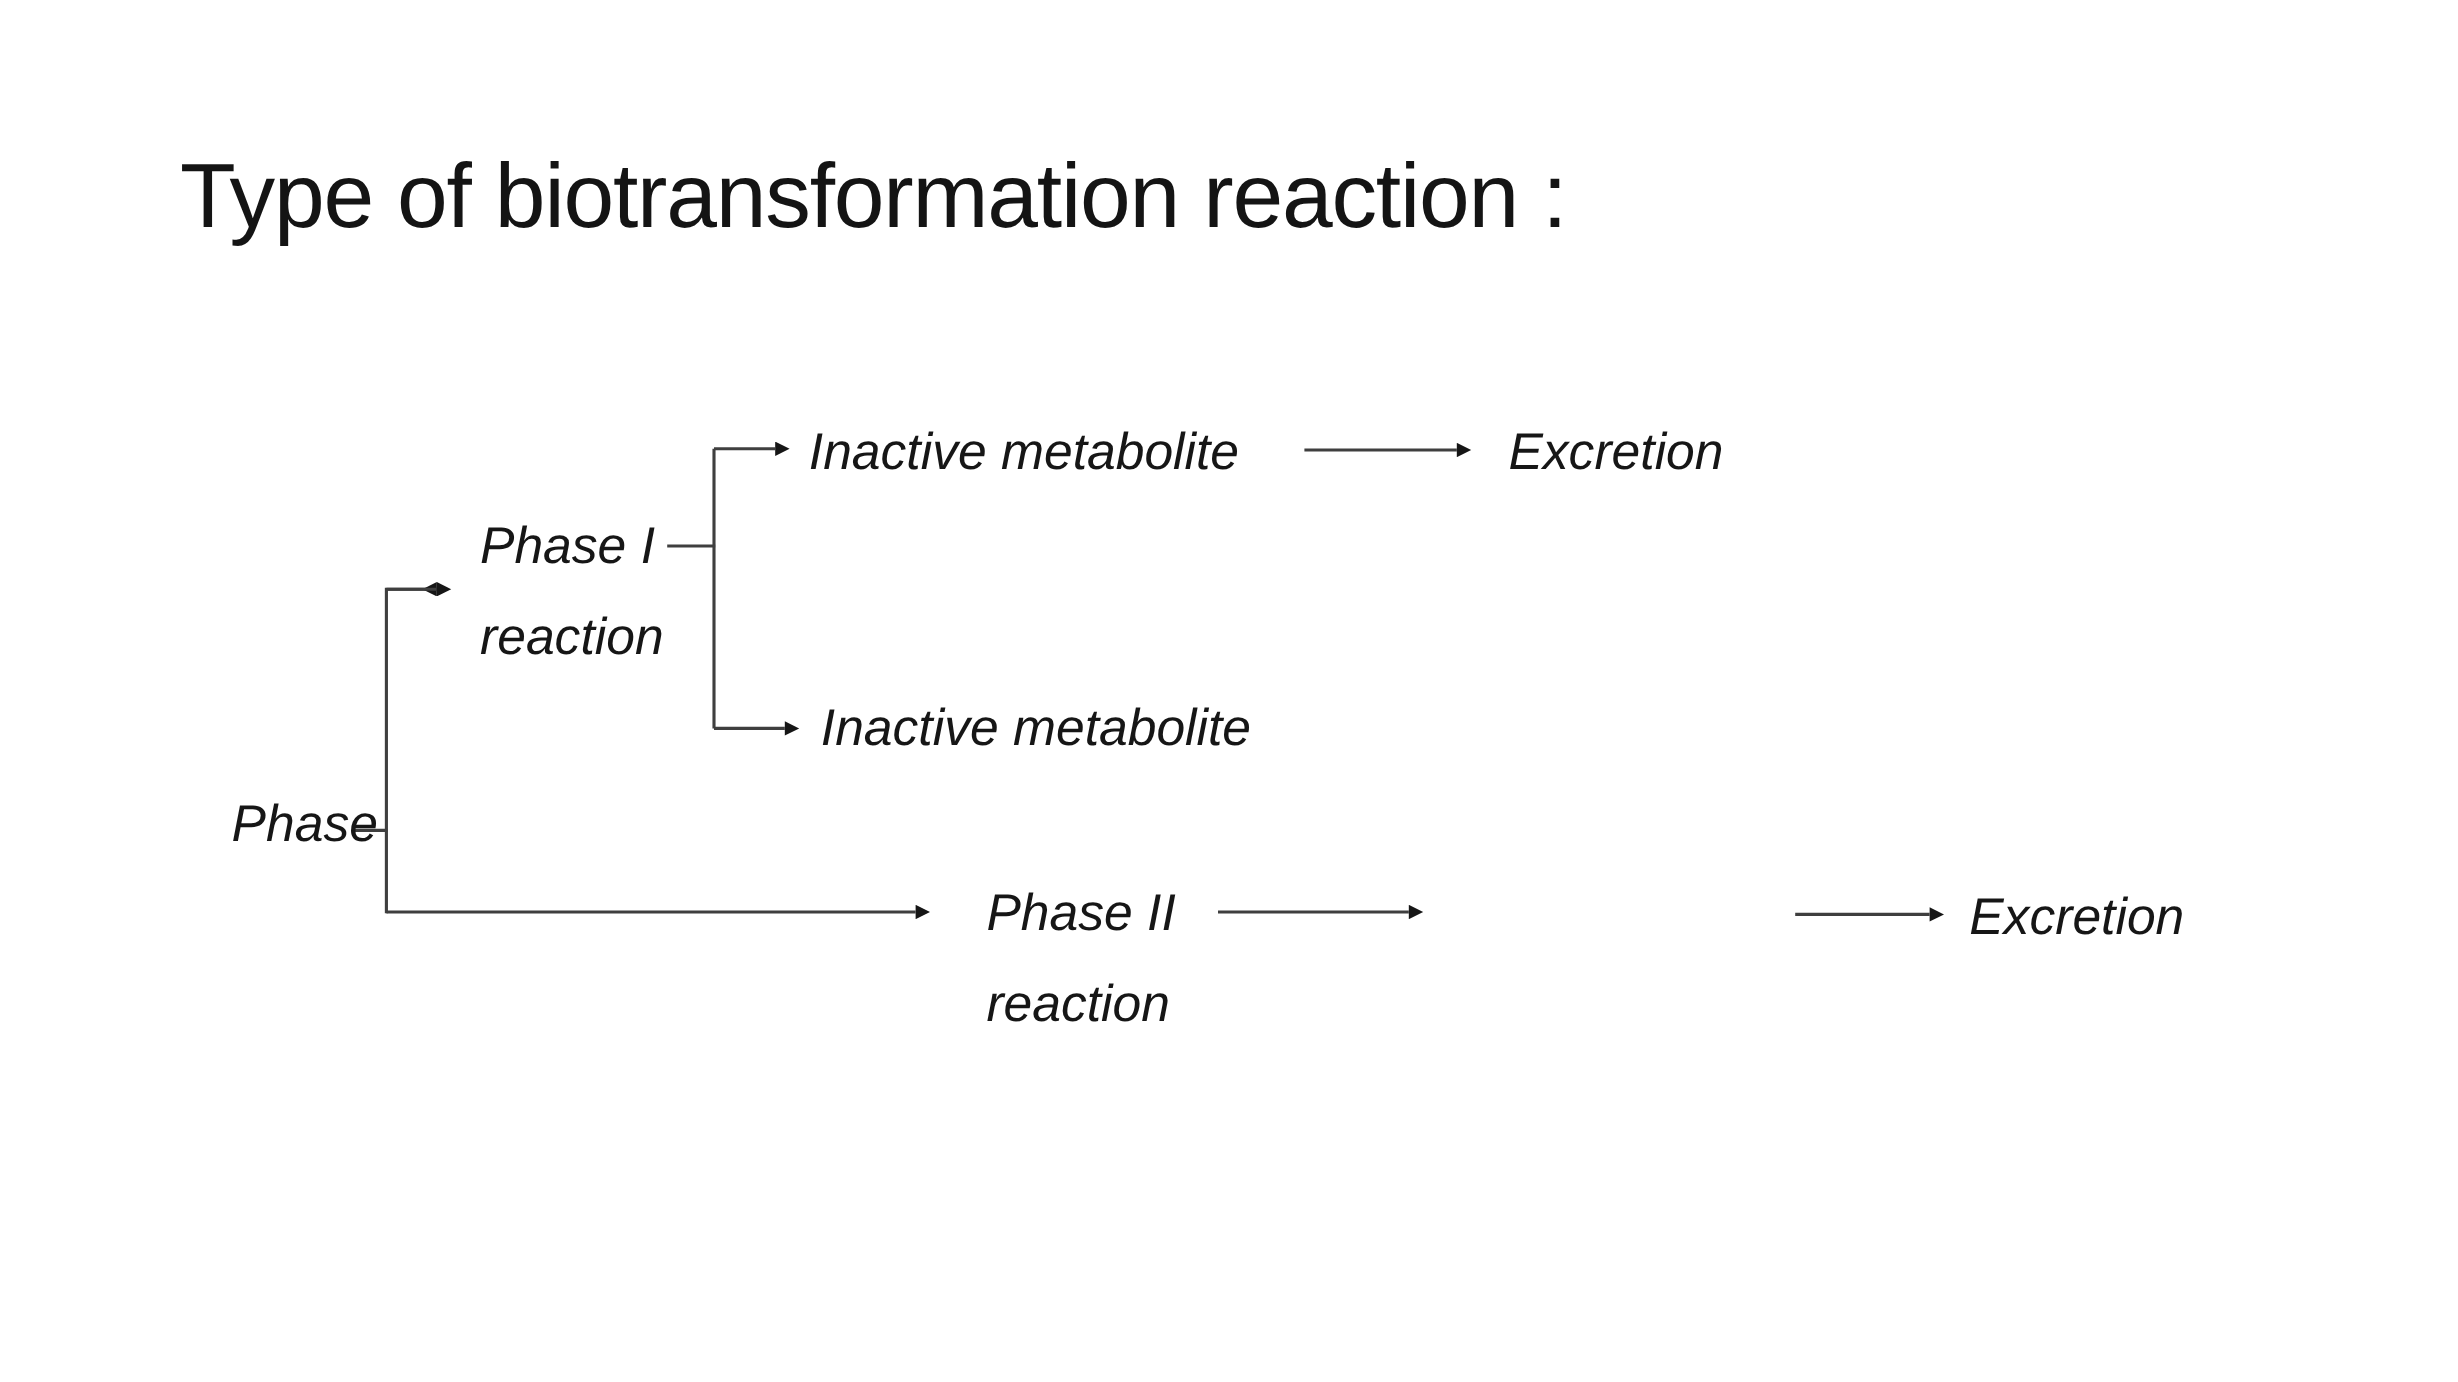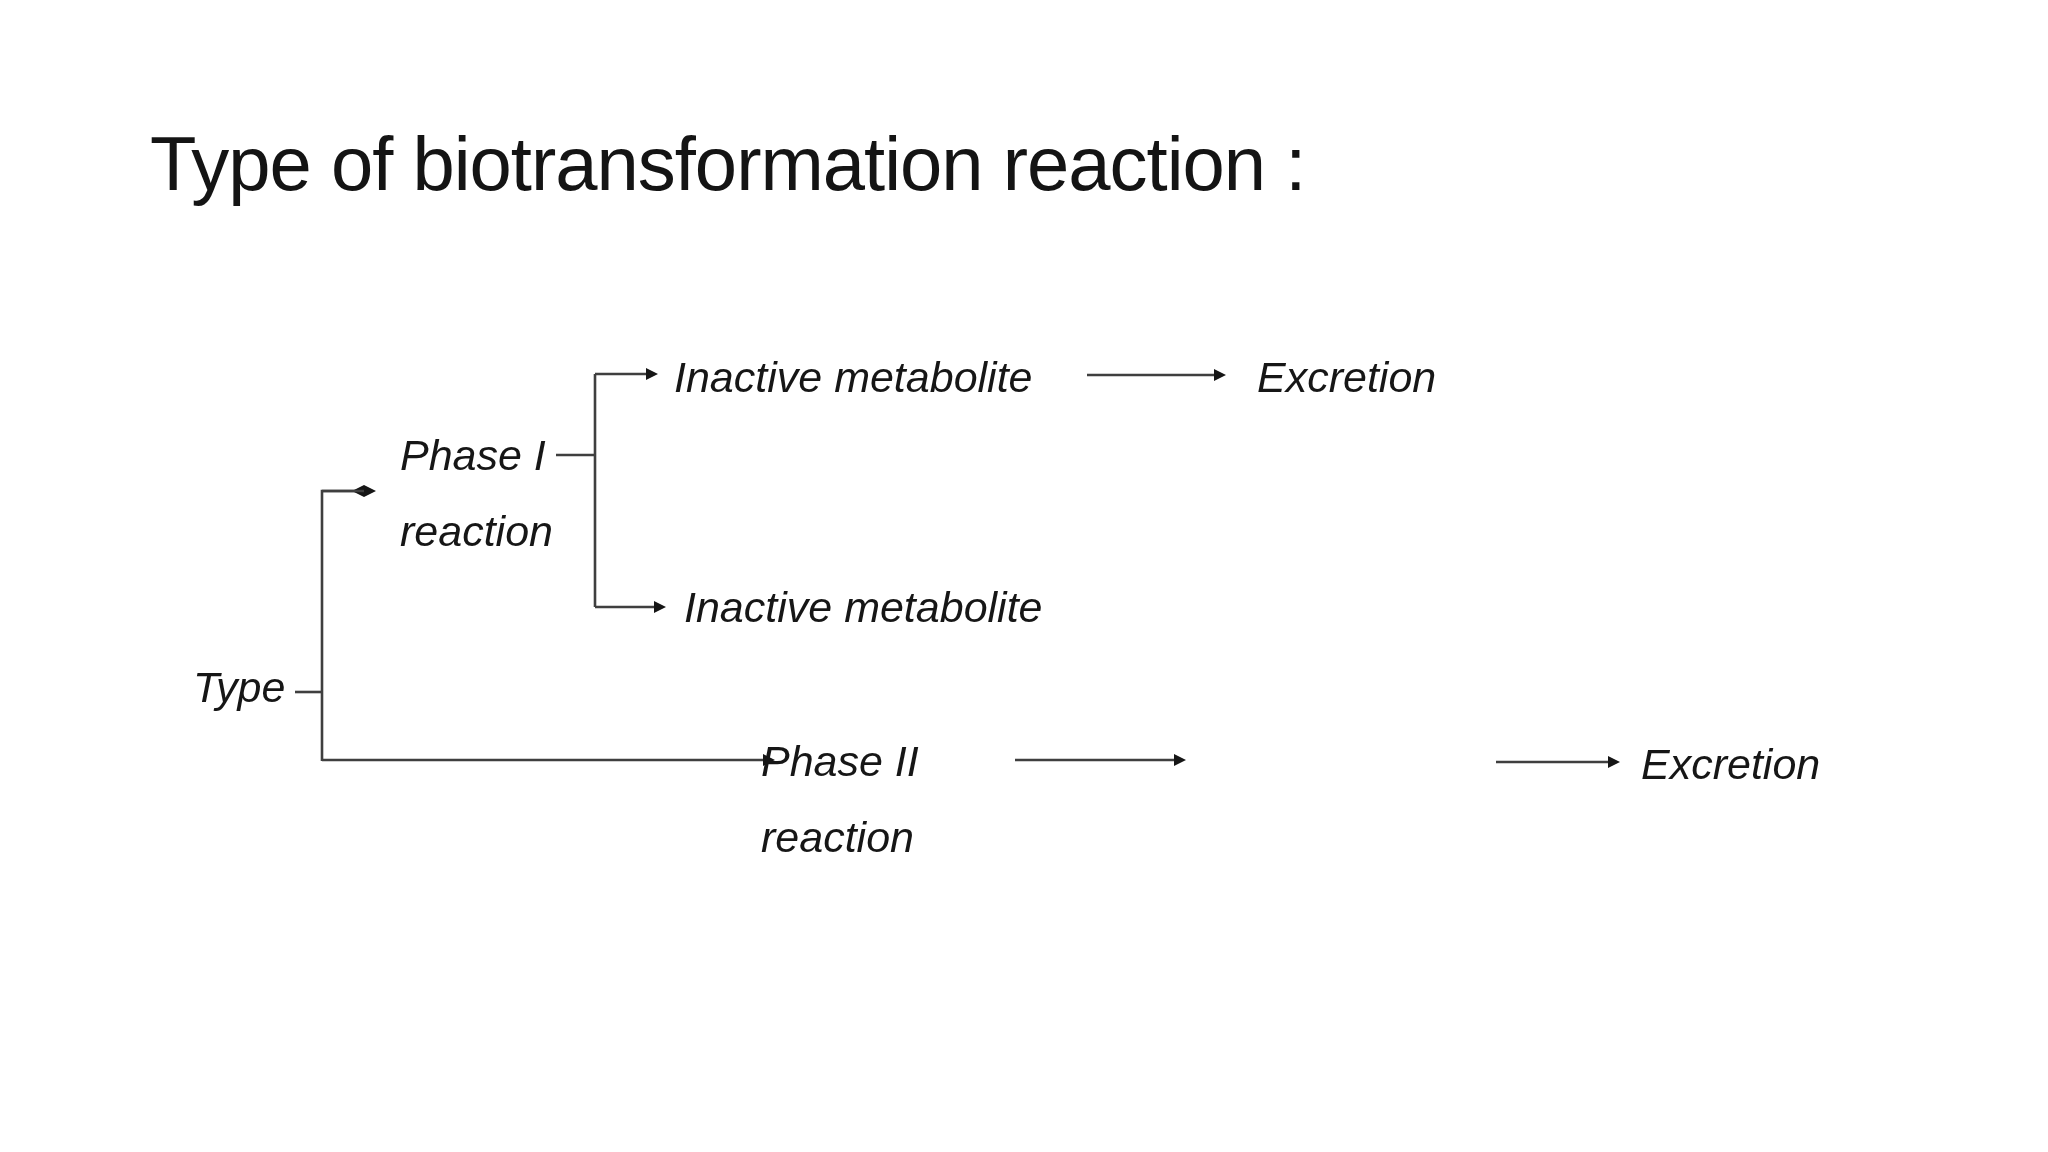--- a/index.html
+++ b/index.html
@@ -78,34 +78,34 @@
       <line x1="595" y1="607" x2="654" y2="607" marker-end="url(#arrow)"></line>
 
       <line x1="1087" y1="375" x2="1214" y2="375" marker-end="url(#arrow)"></line>
 
       <line x1="1015" y1="760" x2="1174" y2="760" marker-end="url(#arrow)"></line>
 
       <line x1="1496" y1="762" x2="1608" y2="762" marker-end="url(#arrow)"></line>
     </g>
   </svg>
 
-  <div class="label" style="left:193px; top:662px;">Type</div>
+  <div class="label" style="left:193px; top:662px;">Phase</div>
 
   <div class="label two-line" style="left:400px; top:417px;">
     <span class="row">Phase I</span>
     <span class="row">reaction</span>
   </div>
 
   <div class="label" style="left:674px; top:352px;">Inactive metabolite</div>
 
   <div class="label" style="left:1257px; top:352px;">Excretion</div>
 
   <div class="label" style="left:684px; top:582px;">Inactive metabolite</div>
 
-  <div class="label two-line" style="left:761px; top:723px;">
+  <div class="label two-line" style="left:822px; top:723px;">
     <span class="row">Phase II</span>
     <span class="row">reaction</span>
   </div>
 
   <div class="label two-line" style="left:1249px; top:723px;">
   </div>
 
   <div class="label" style="left:1641px; top:739px;">Excretion</div>
 
 </div>

